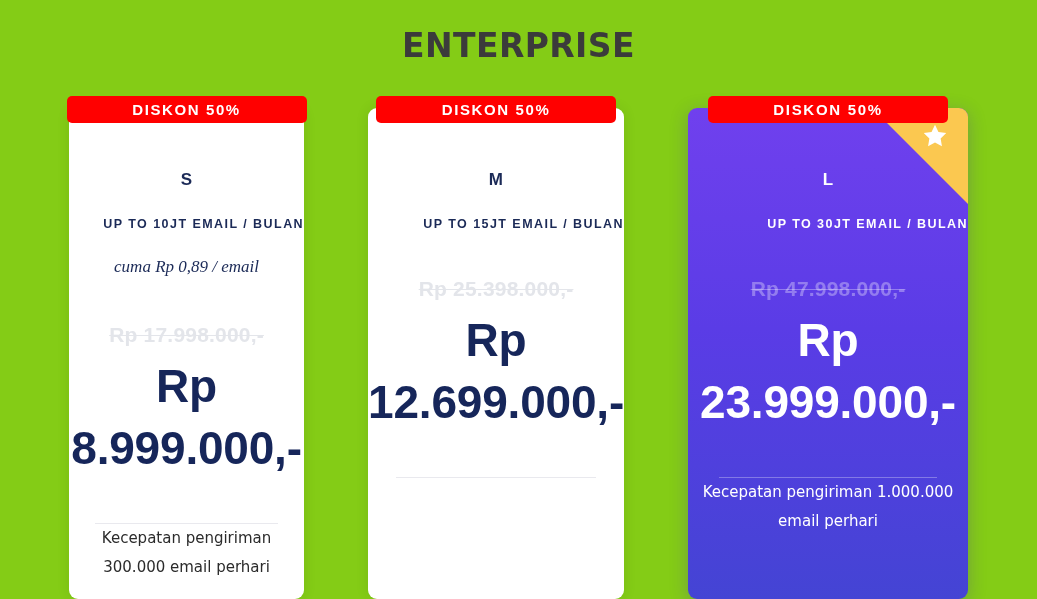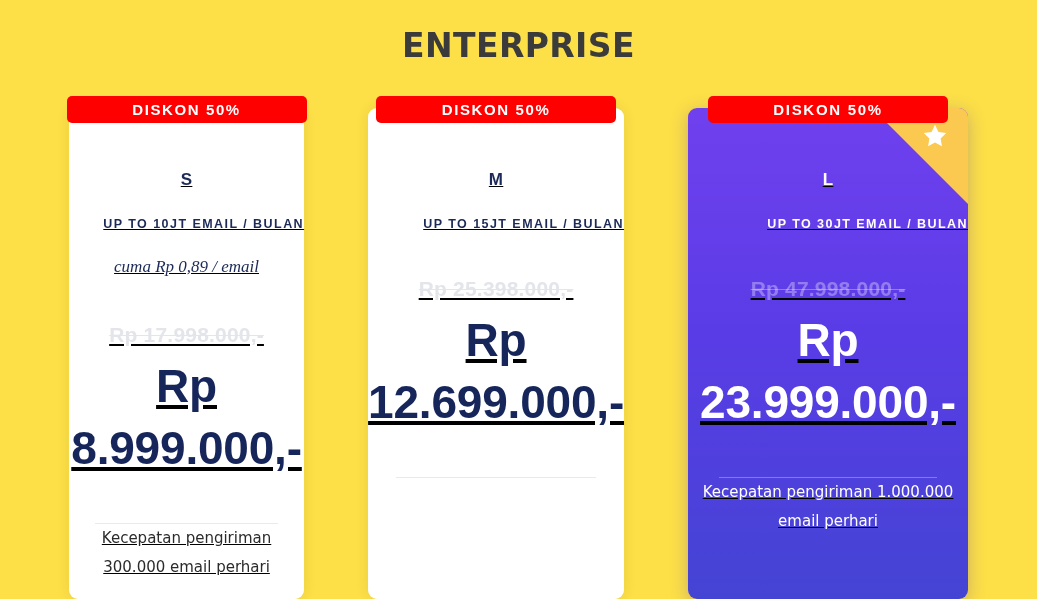--- a/index.html
+++ b/index.html
@@ -13,21 +13,21 @@
   body {
     background: #ffffff;
     font-family: "Liberation Sans", sans-serif;
     -webkit-font-smoothing: antialiased;
   }
 
   .page {
     position: relative;
     width: 1037px;
     height: 599px;
-    background: #fde047;
+    background: #84cc16;
   }
 
   
   .page-title {
     position: absolute;
     top: 26px;
     left: 0;
     width: 1037px;
     text-align: center;
     font-size: 33px;
@@ -42,21 +42,20 @@
     position: absolute;
     top: 108px;
     left: 0;
     width: 1037px;
     height: 491px;
     display: flex;
     justify-content: center;
     align-items: flex-start;
     gap: 64px;
     padding: 0 69px;
-    text-decoration: underline;
   }
 
   .card {
     position: relative;
     width: 262px;
     height: 491px;
     border-radius: 9px;
     background: #ffffff;
     box-shadow: 0 0 14px rgba(0,0,0,0.09);
     padding-top: 62px;

